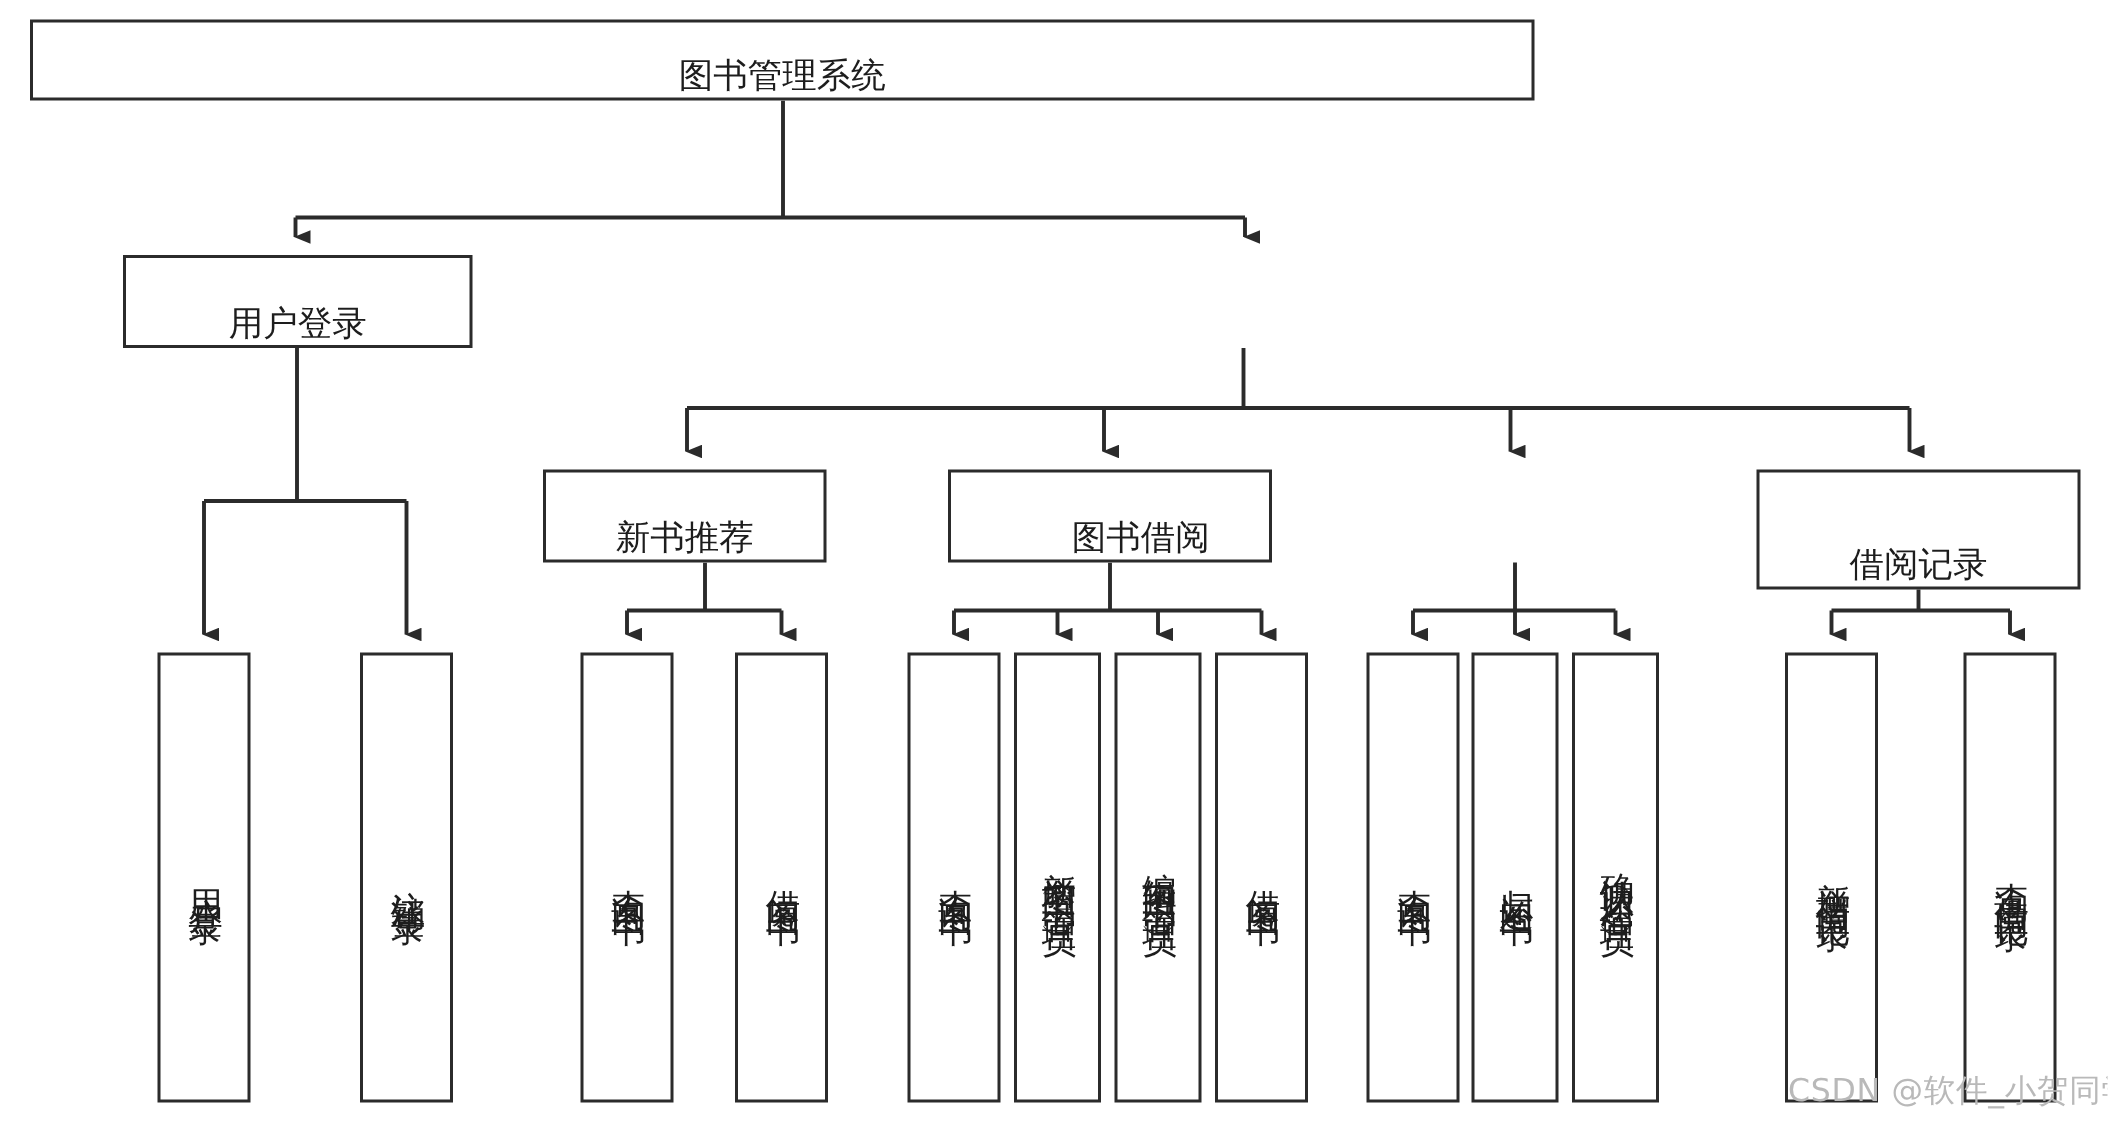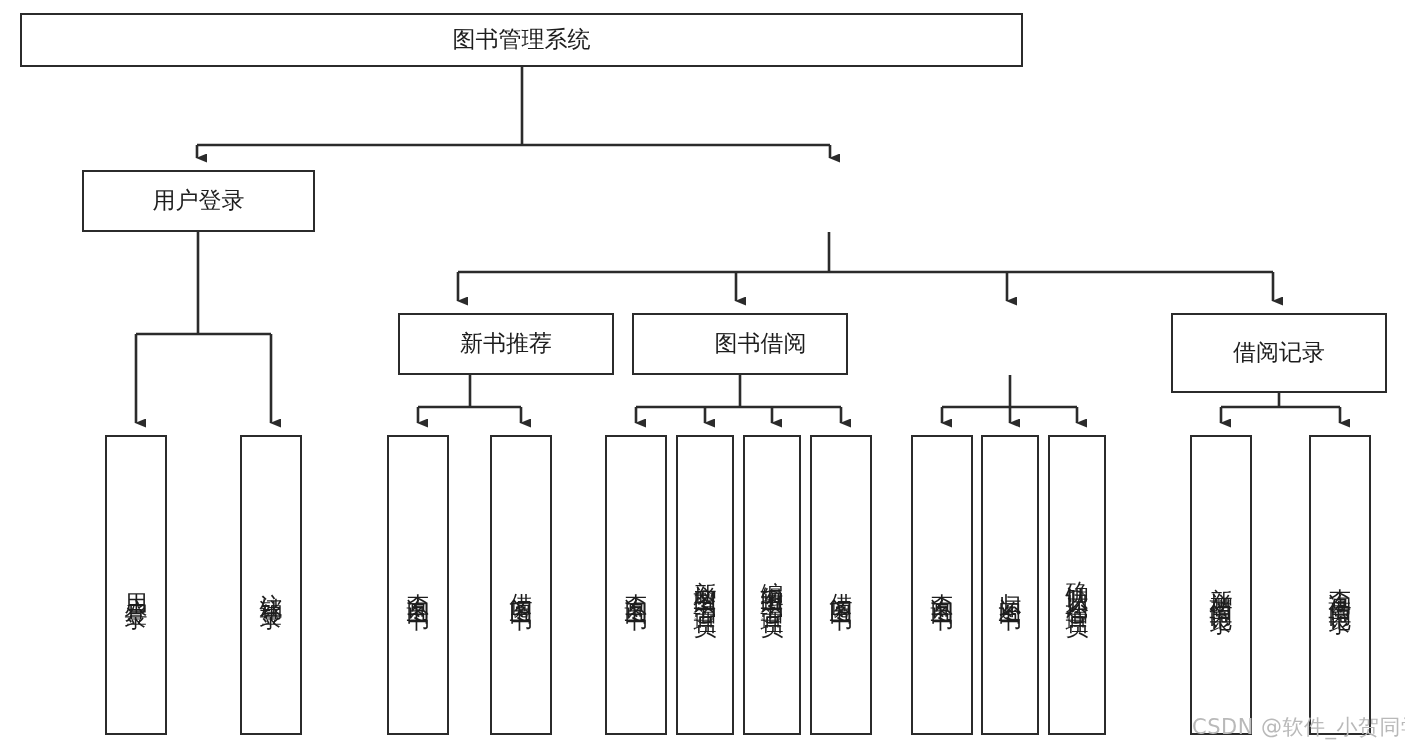--- a/index.html
+++ b/index.html
@@ -27,21 +27,21 @@
     width: 1405px;
     height: 747px;
     pointer-events: none;
   }
   .node {
     position: absolute;
     box-sizing: border-box;
     background: #ffffff;
     border: 2.5px solid #2b2b2b;
     display: flex;
-    align-items: center;
+    align-items: flex-end;
     justify-content: center;
     overflow: hidden;
   }
   .node-label {
     color: #1d1d1d;
     line-height: 1.18;
     white-space: nowrap;
     text-align: center;
   }
   .node.horizontal .node-label {
@@ -122,21 +122,21 @@
   </svg>
 
   <div class="node horizontal" style="left:20px; top:13px; width:1003px; height:54px;">
     <span class="node-label">图书管理系统</span>
   </div>
 
   <div class="node horizontal" style="left:82px; top:170px; width:233px; height:62px;">
     <span class="node-label">用户登录</span>
   </div>
 
-  <div class="node horizontal" style="left:362px; top:313px; width:216px; height:62px;margin-left:36px;">
+  <div class="node horizontal" style="left:362px; top:313px; width:189px; height:62px;">
     <span class="node-label">新书推荐</span>
   </div>
   <div class="node horizontal" style="left:632px; top:313px; width:216px; height:62px;padding-left:41px;">
     <span class="node-label">图书借阅</span>
   </div>
   <div class="node horizontal" style="left:1171px; top:313px; width:216px; height:80px;">
     <span class="node-label">借阅记录</span>
   </div>
 
   <div class="node vertical" style="left:105px; top:435px; width:62px; height:300px;">

